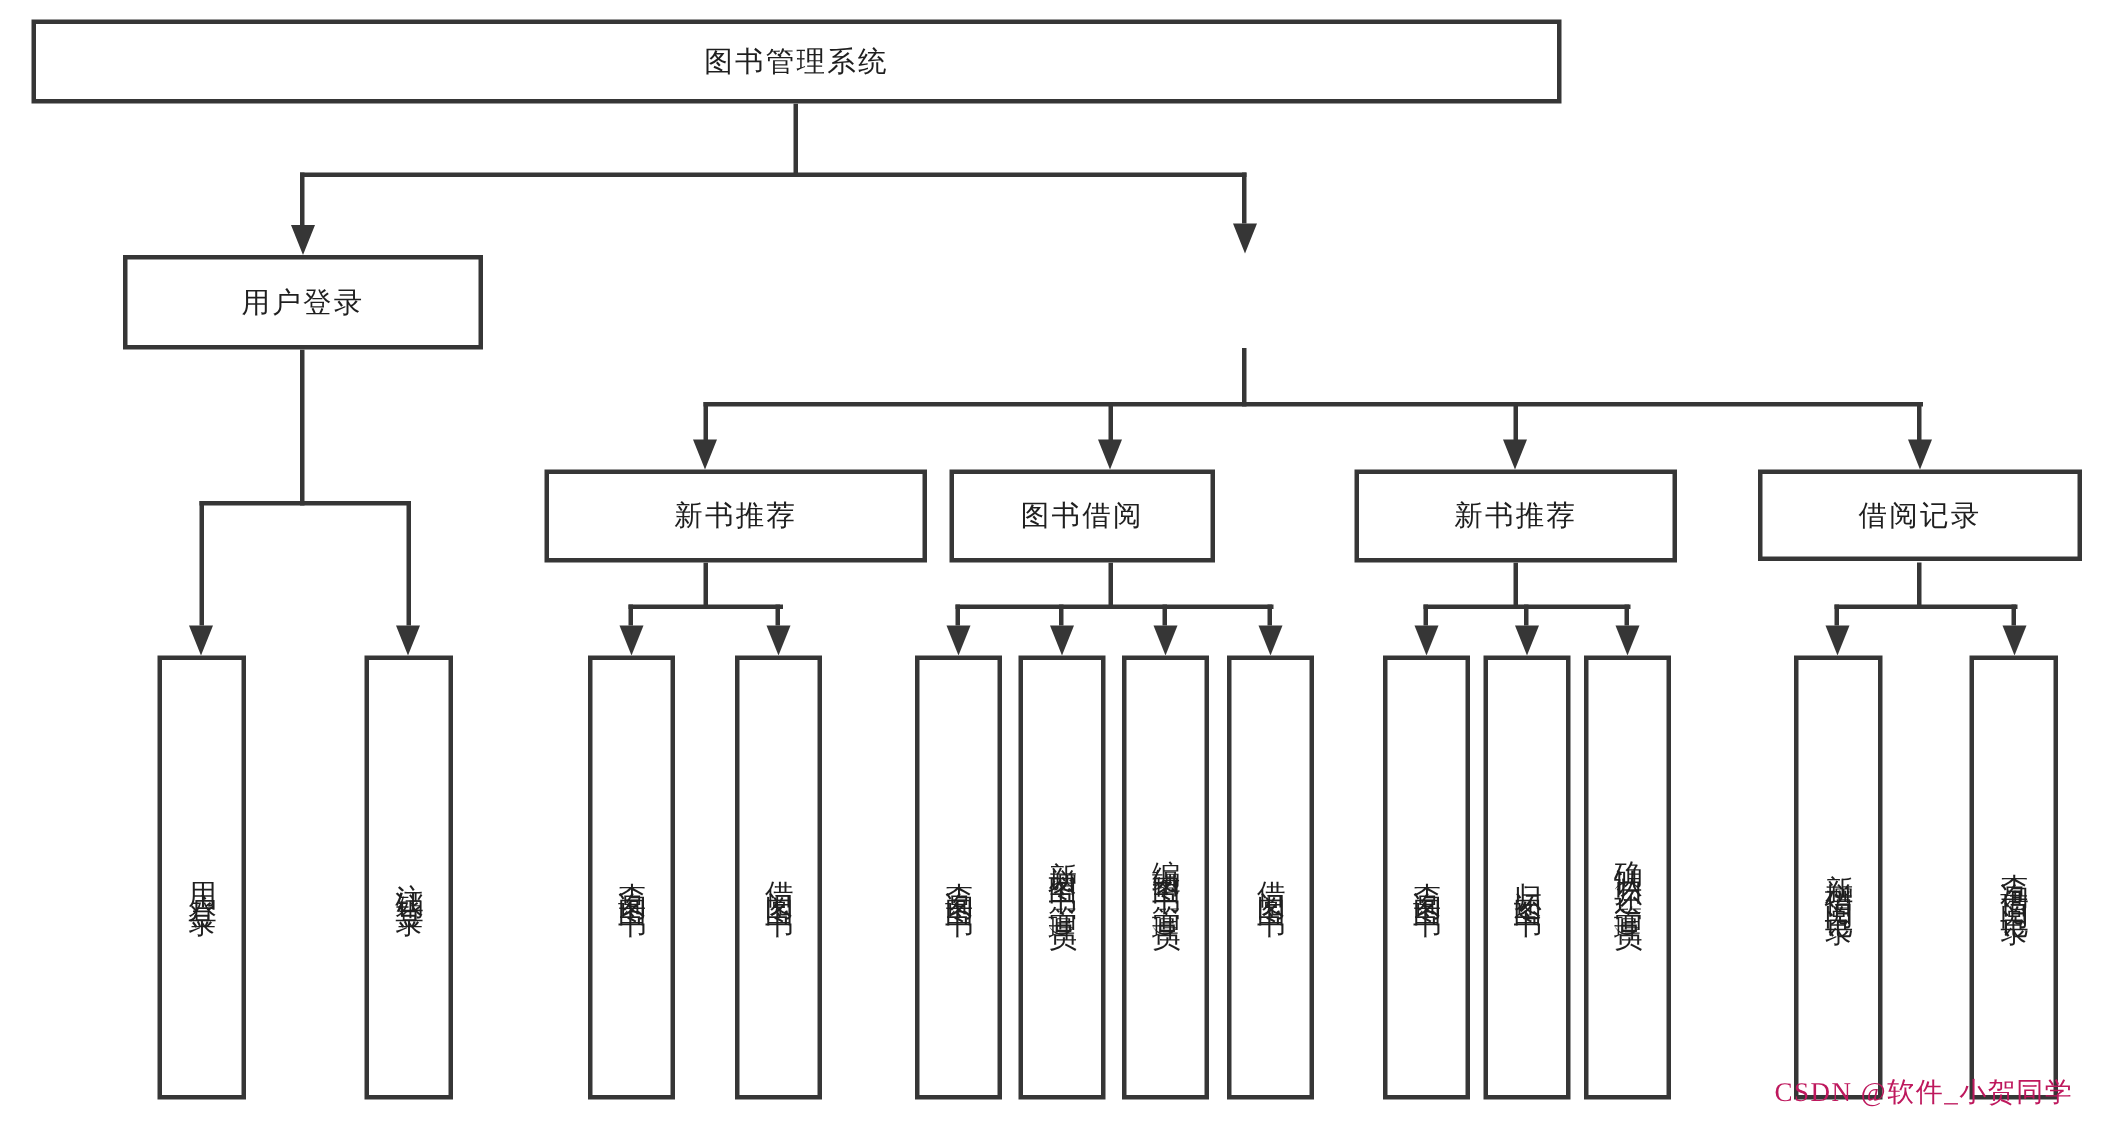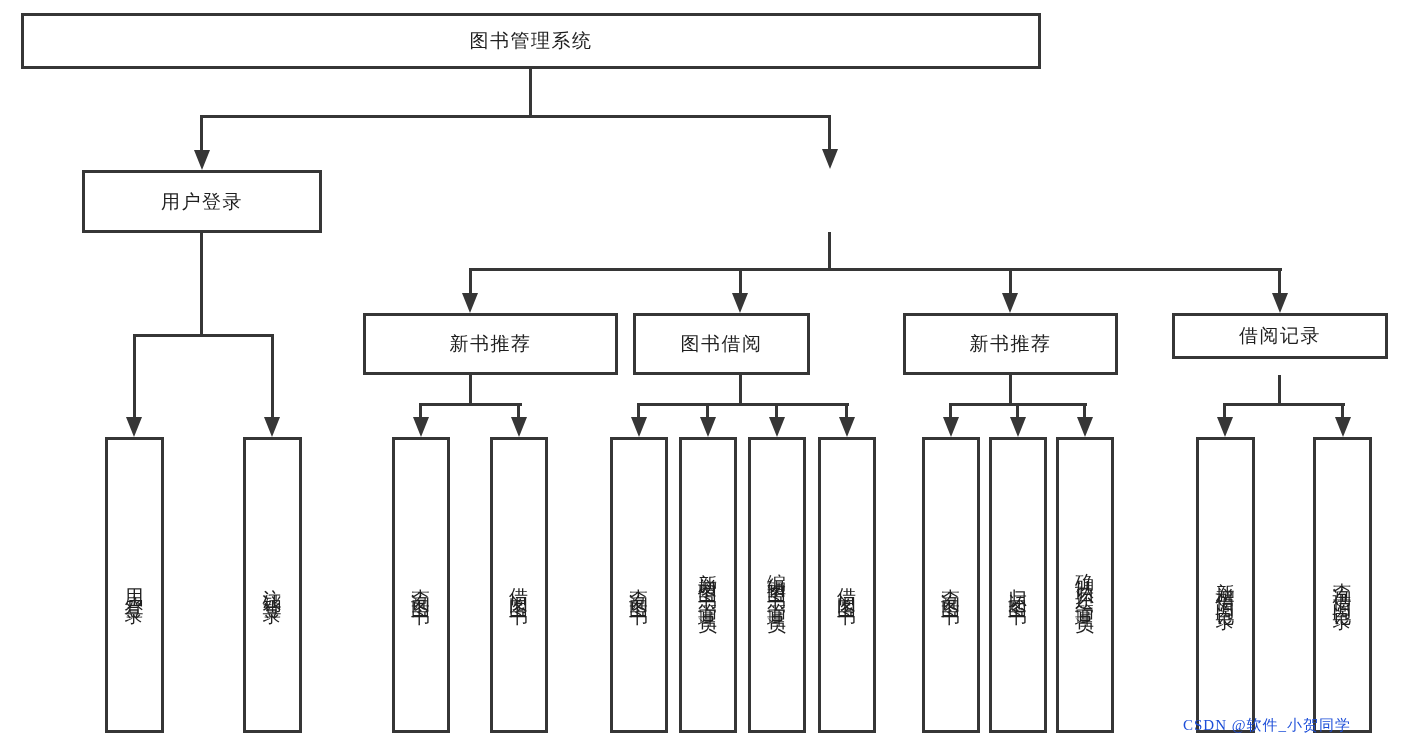--- a/index.html
+++ b/index.html
@@ -26,22 +26,22 @@
   
   .hl { position:absolute; height:3px; background:#363636; z-index:1; }
   .vl { position:absolute; width:3px;  background:#363636; z-index:1; }
   
   .ar {
     position:absolute; width:0; height:0; z-index:1;
     border-left:8px solid transparent; border-right:8px solid transparent;
     border-top:20px solid #363636;
   }
   .wm {
-    position:absolute; left:1183px; top:716px; font-size:15px;
-    color:#1d4ed8; letter-spacing:1px; z-index:5; white-space:nowrap;
+    position:absolute; left:1183px; top:716px; font-size:18px;
+    color:#be185d; letter-spacing:1px; z-index:5; white-space:nowrap;
   }
 </style>
 </head>
 <body>
 
 <div class="canvas">
 
   <div class="box" style="left:21px;top:13px;width:1020px;height:56px">
     <span>图书管理系统</span>
   </div>
@@ -52,21 +52,21 @@
 
   <div class="box" style="left:363px;top:313px;width:255px;height:62px">
     <span>新书推荐</span>
   </div>
   <div class="box" style="left:633px;top:313px;width:177px;height:62px">
     <span>图书借阅</span>
   </div>
   <div class="box" style="left:903px;top:313px;width:215px;height:62px">
     <span>新书推荐</span>
   </div>
-  <div class="box" style="left:1172px;top:313px;width:216px;height:46px">
+  <div class="box" style="left:1172px;top:313px;width:216px;height:61px">
     <span>借阅记录</span>
   </div>
 
   <div class="vbox" style="left:105px;top:437px;width:59px;height:296px">
     <span>用户登录</span>
   </div>
   <div class="vbox" style="left:243px;top:437px;width:59px;height:296px">
     <span>注销登录</span>
   </div>
 

